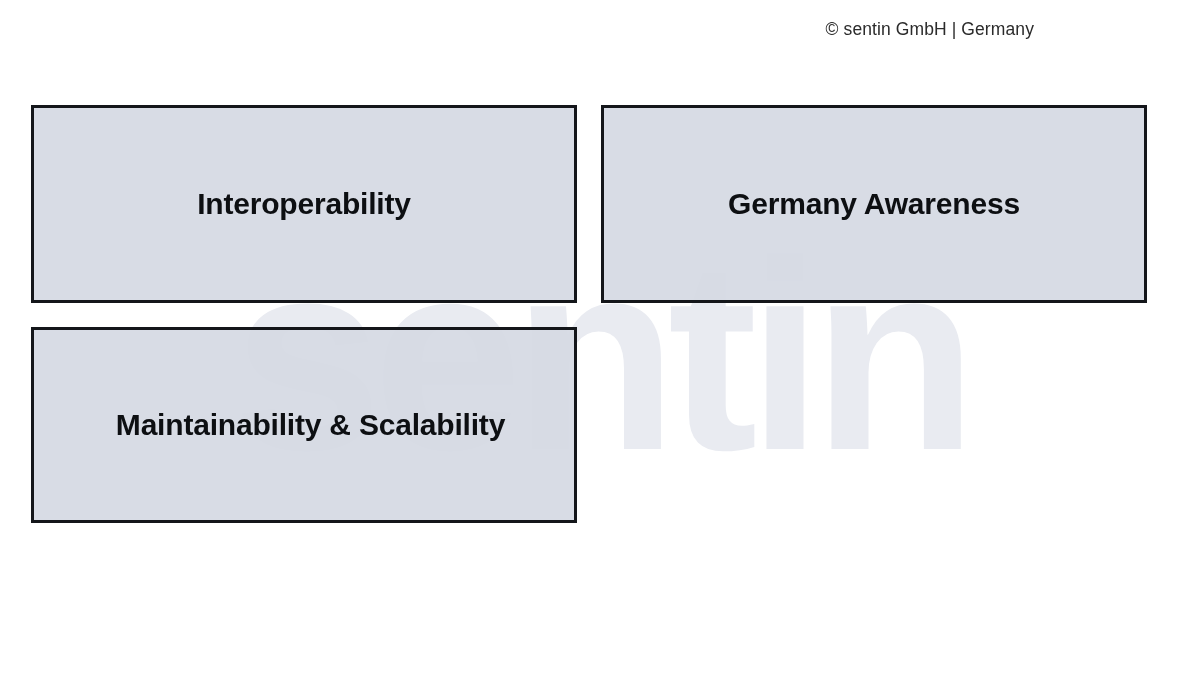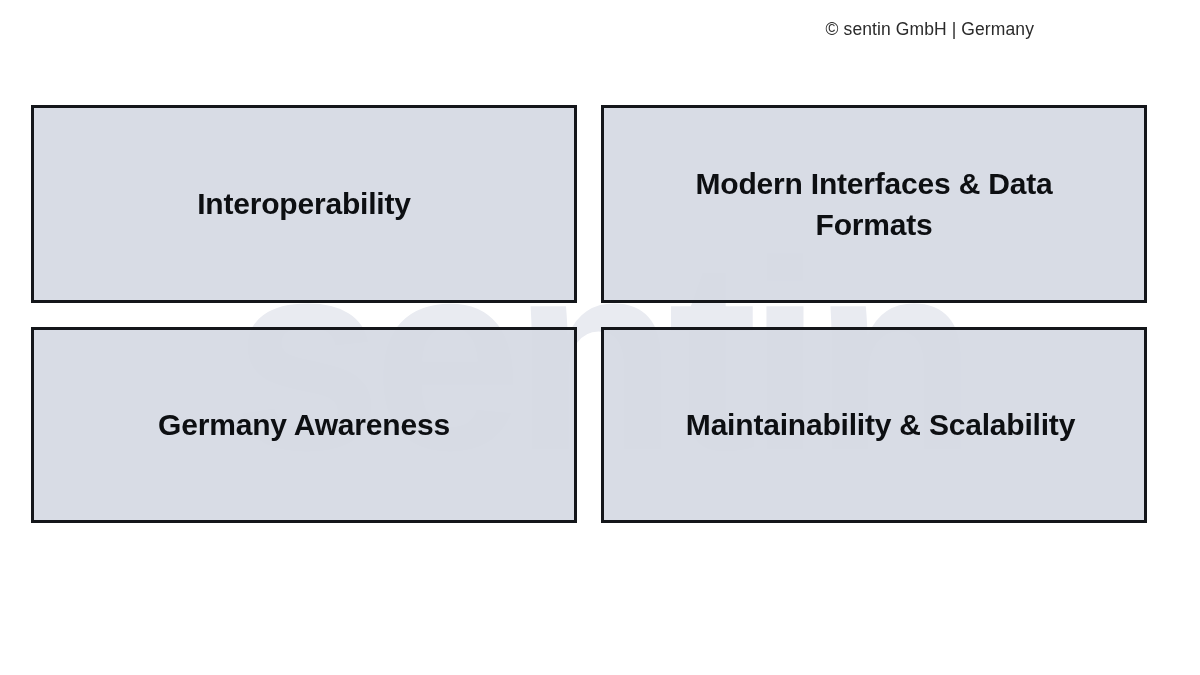--- a/index.html
+++ b/index.html
@@ -121,23 +121,20 @@
   <div class="header">
     <div class="copyright">© sentin GmbH | Germany</div>
   </div>
 
   <div class="grid">
 
     <div class="card card-1">
       <div class="card-label">Interoperability</div>
     </div>
 
-    <div class="card card-2">
-      <div class="card-label">Modern Interfaces &amp; Data Formats</div>
-    </div>
 
     <div class="card card-3">
       <div class="card-label">Germany Awareness</div>
     </div>
 
     <div class="card card-4">
       <div class="card-label">Maintainability &amp; Scalability</div>
     </div>
 
   </div>

